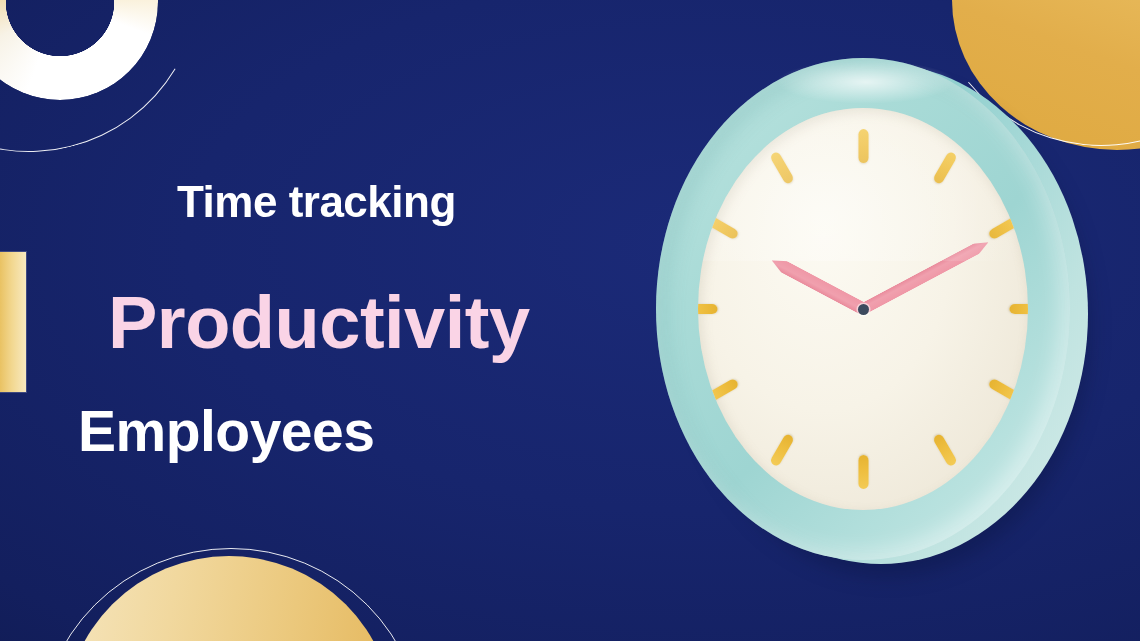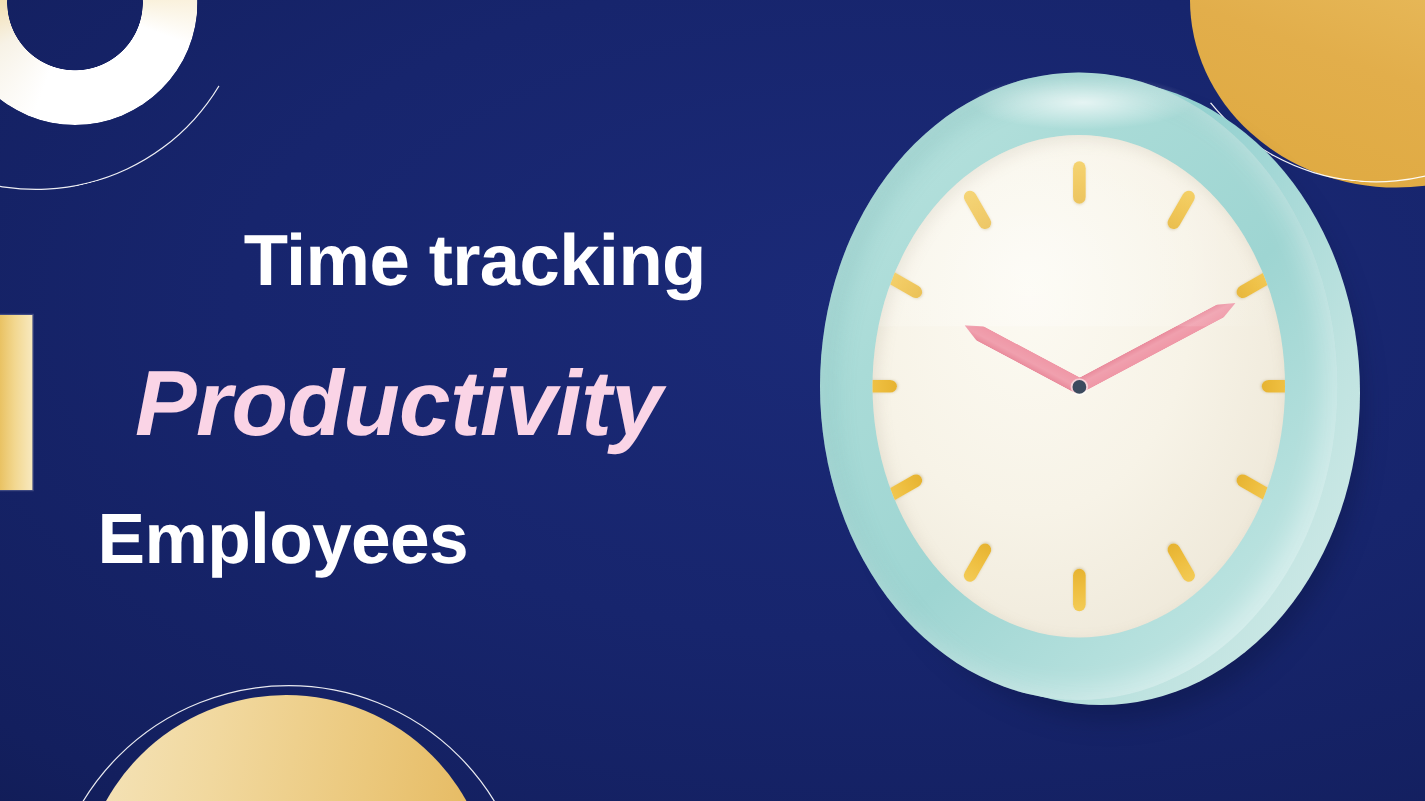--- a/index.html
+++ b/index.html
@@ -119,31 +119,30 @@
     height: 641px;
   }
   .line {
     position: absolute;
     white-space: nowrap;
     font-weight: 700;
     letter-spacing: -0.5px;
     line-height: 1;
   }
   #line-1 {
-    left: 195px;
+    left: 177px;
     top: 180px;
-    font-size: 58px;
+    font-size: 44px;
     color: #ffffff;
   }
   #line-2 {
     left: 108px;
     top: 286px;
     font-size: 74px;
     color: #fad4e6;
-    font-style: italic;
   }
   #line-3 {
     left: 57px;
     top: 403px;
     font-size: 57px;
     color: #ffffff;
     margin-left: 21px;
   }
 
   

